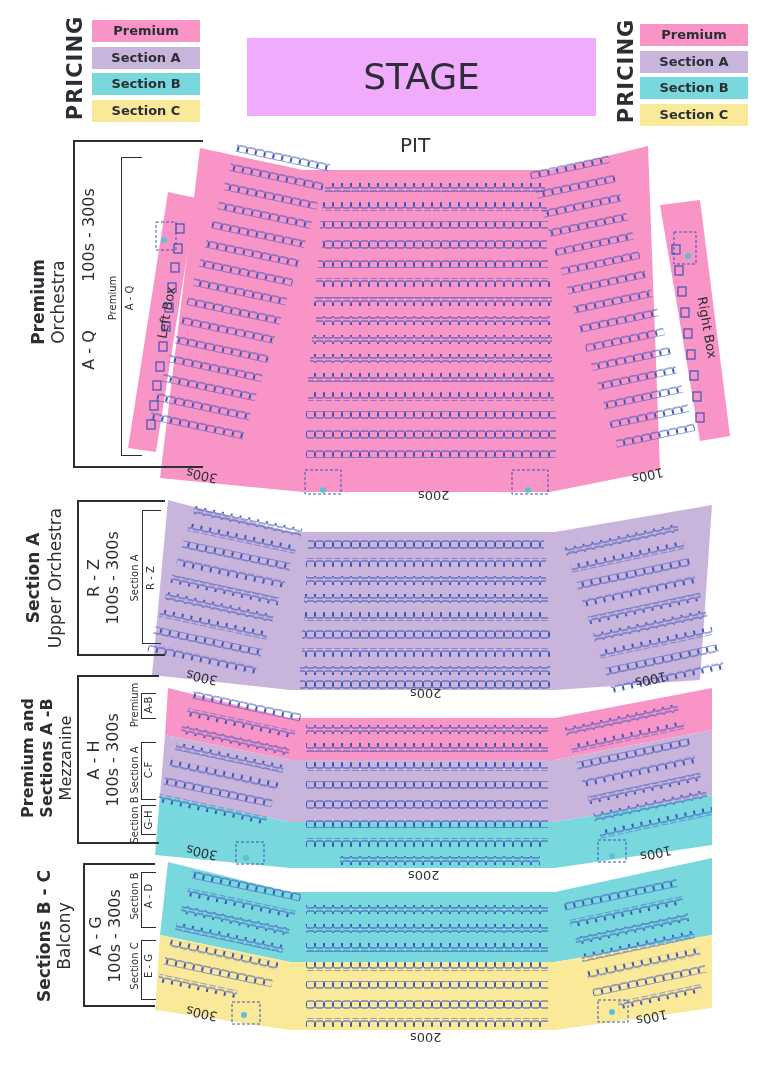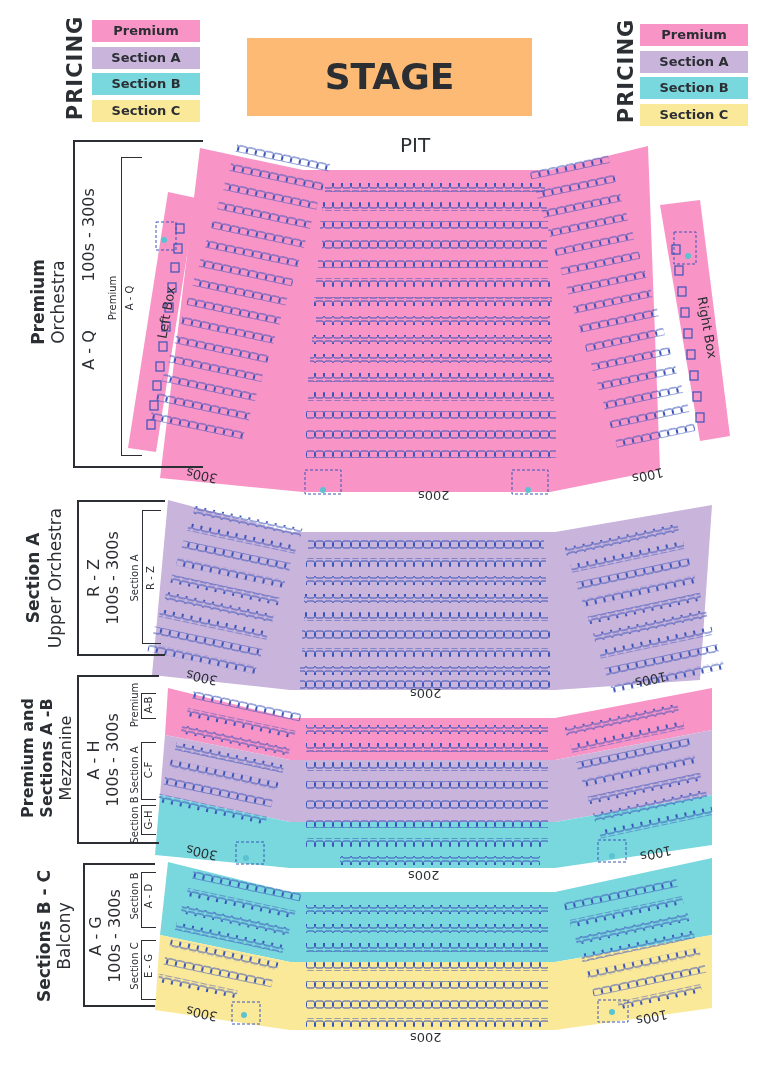--- a/index.html
+++ b/index.html
@@ -2,21 +2,21 @@
 <html><head>
 <meta charset="utf-8">
 <style>
   html, body { margin:0; padding:0; background:#ffffff; }
   body { width:768px; height:1065px; position:relative; overflow:hidden; font-family:"DejaVu Sans", sans-serif; color:#2b2e33; }
   .abs { position:absolute; }
   .legend { position:absolute; width:140px; }
   .legend .title { position:absolute; left:0; top:0; width:26px; height:100px; }
   .legend .title span { position:absolute; left:13px; top:50px; transform:translate(-50%,-50%) rotate(-90deg); font-weight:bold; font-size:21px; letter-spacing:1px; white-space:nowrap; color:#2b2e33; }
   .legend .sw { position:absolute; left:30px; width:108px; height:22px; font-weight:bold; font-size:13px; text-align:center; line-height:22px; color:#2b2e33; }
-  .stage { left:247px; top:38px; width:285px; height:78px; background:#fdba74; text-align:center; line-height:78px; font-size:36px; color:#2b2e33;font-weight:bold; }
+  .stage { left:247px; top:38px; width:349px; height:78px; background:#f0abfc; text-align:center; line-height:78px; font-size:36px; color:#2b2e33; }
   .pit { left:400px; top:133px; font-size:20px; color:#2b2e33; }
   .bracket { position:absolute; border:2px solid #2b2e33; border-right:none; }
   .sbracket { position:absolute; border:1px solid #2b2e33; border-right:none; }
   .vtext { position:absolute; transform:translate(-50%,-50%) rotate(-90deg); white-space:nowrap; text-align:center; }
   svg { position:absolute; left:0; top:0; }
 </style>
 </head>
 <body>
 
 <div class="legend" style="left:62px; top:18px; height:104px;">

